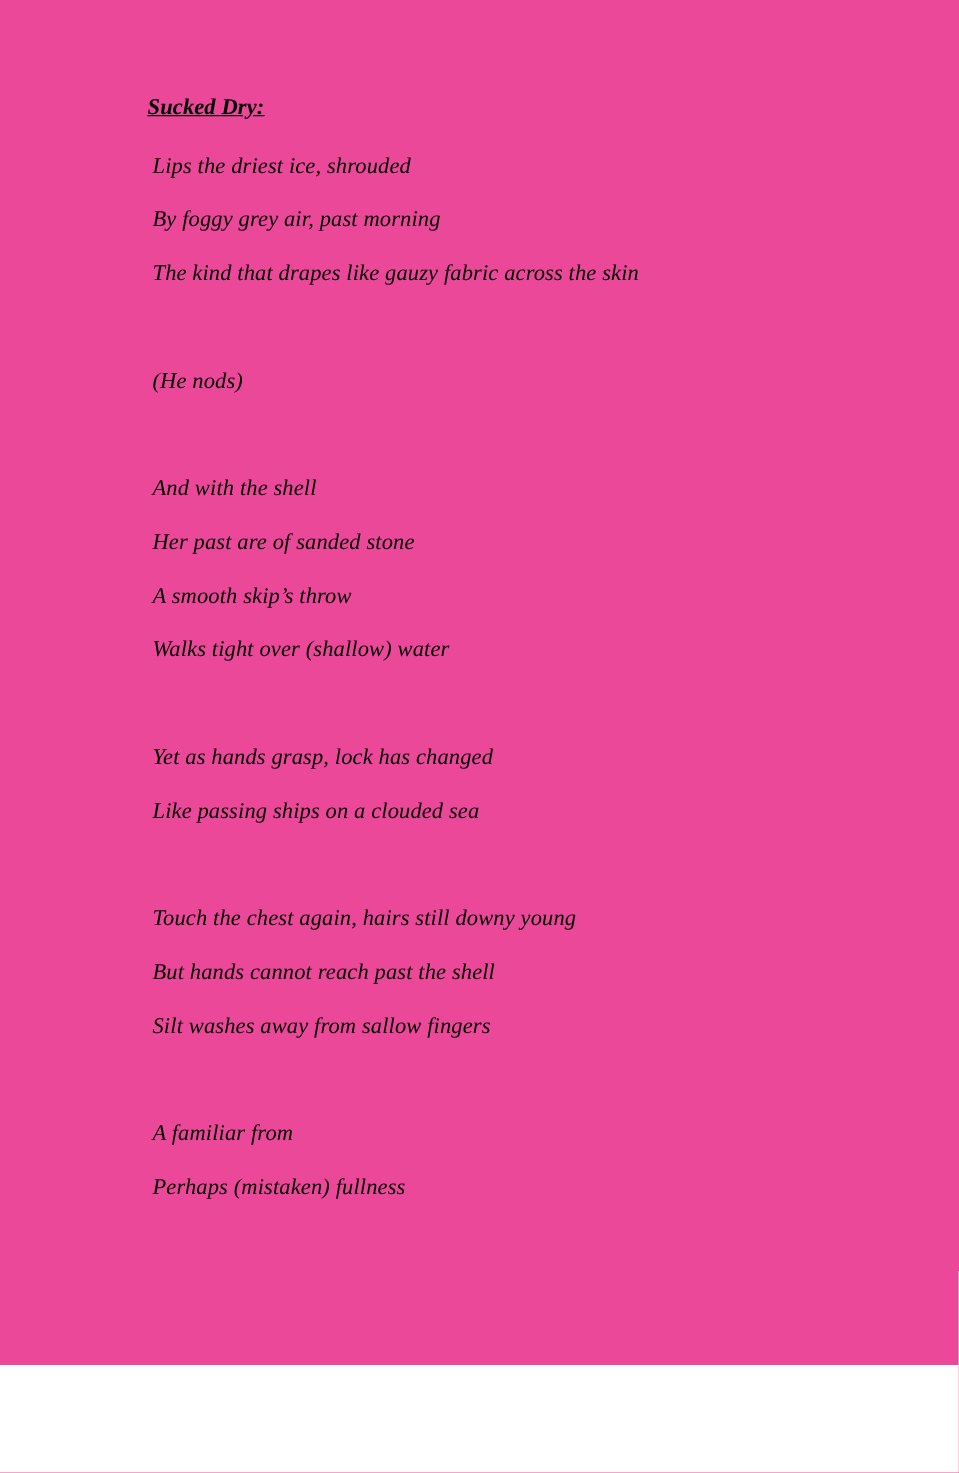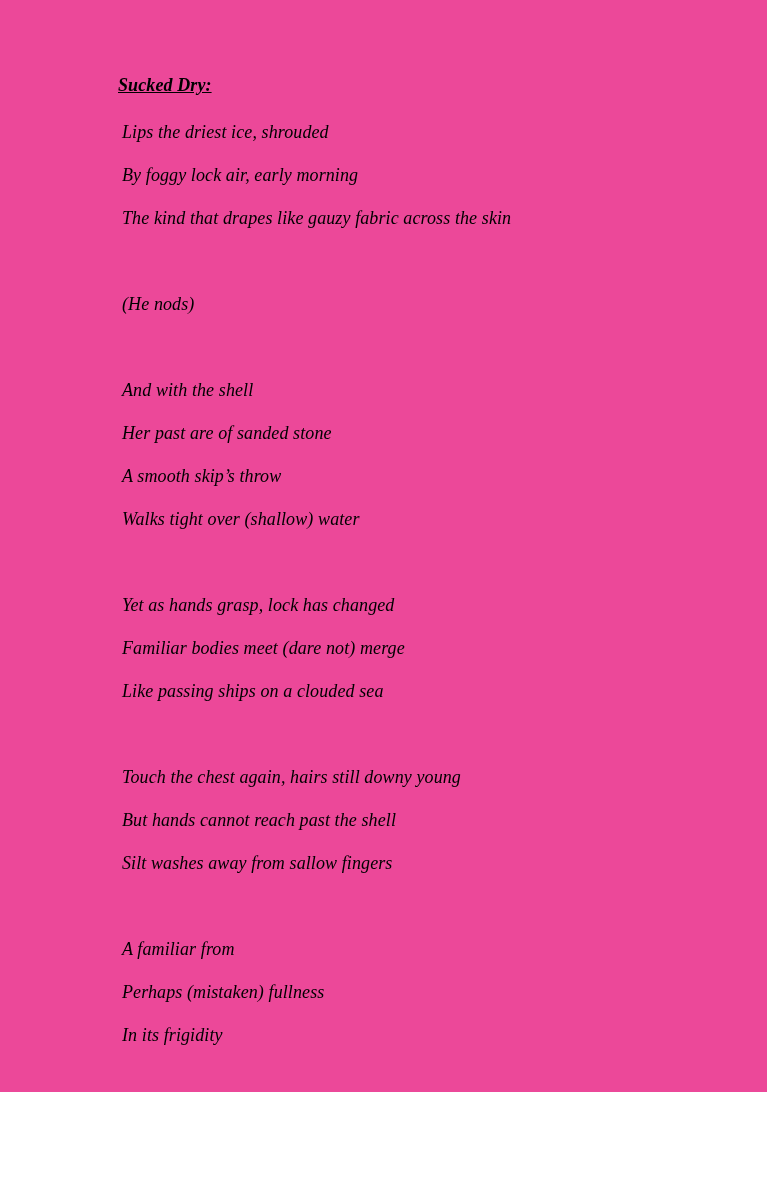--- a/index.html
+++ b/index.html
@@ -41,42 +41,40 @@
 </style>
 </head>
 <body>
 
 <div class="page">
   <div class="content">
     <p class="line title">Sucked Dry:</p>
     <div>
         <div class="stanza">
           <p class="line">Lips the driest ice, shrouded</p>
-          <p class="line">By foggy lock air, early morning</p>
+          <p class="line">By foggy grey air, past morning</p>
           <p class="line">The kind that drapes like gauzy fabric across the skin</p>
         </div>
         <div class="stanza">
           <p class="line">(He nods)</p>
         </div>
         <div class="stanza">
           <p class="line">And with the shell</p>
           <p class="line">Her past are of sanded stone</p>
           <p class="line">A smooth skip’s throw</p>
           <p class="line">Walks tight over (shallow) water</p>
         </div>
         <div class="stanza">
           <p class="line">Yet as hands grasp, lock has changed</p>
-          <p class="line">Familiar bodies meet (dare not) merge</p>
           <p class="line">Like passing ships on a clouded sea</p>
         </div>
         <div class="stanza">
           <p class="line">Touch the chest again, hairs still downy young</p>
           <p class="line">But hands cannot reach past the shell</p>
           <p class="line">Silt washes away from sallow fingers</p>
         </div>
         <div class="stanza">
           <p class="line">A familiar from</p>
           <p class="line">Perhaps (mistaken) fullness</p>
-          <p class="line">In its frigidity</p>
         </div>
       </div>
   </div>
 </div>
 
 </body></html>

